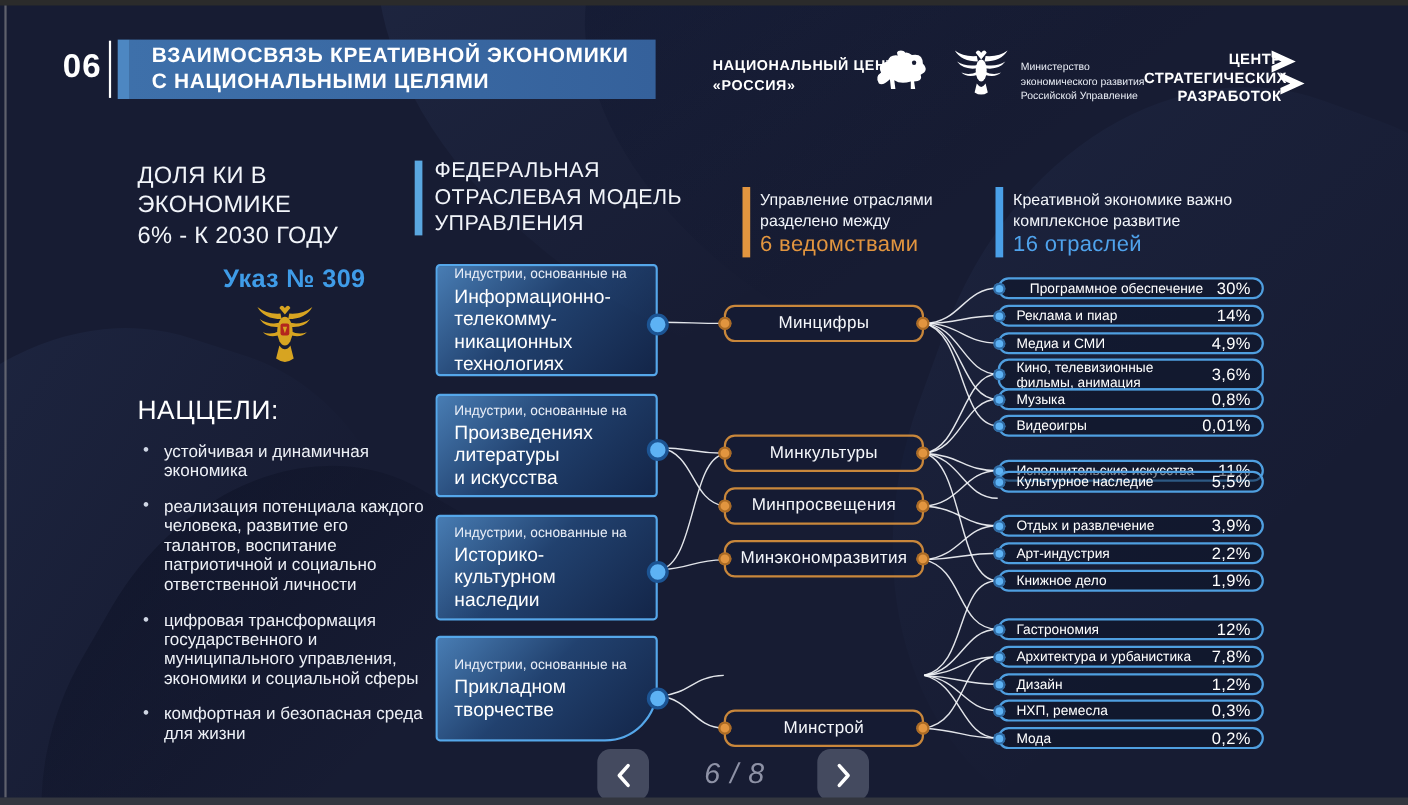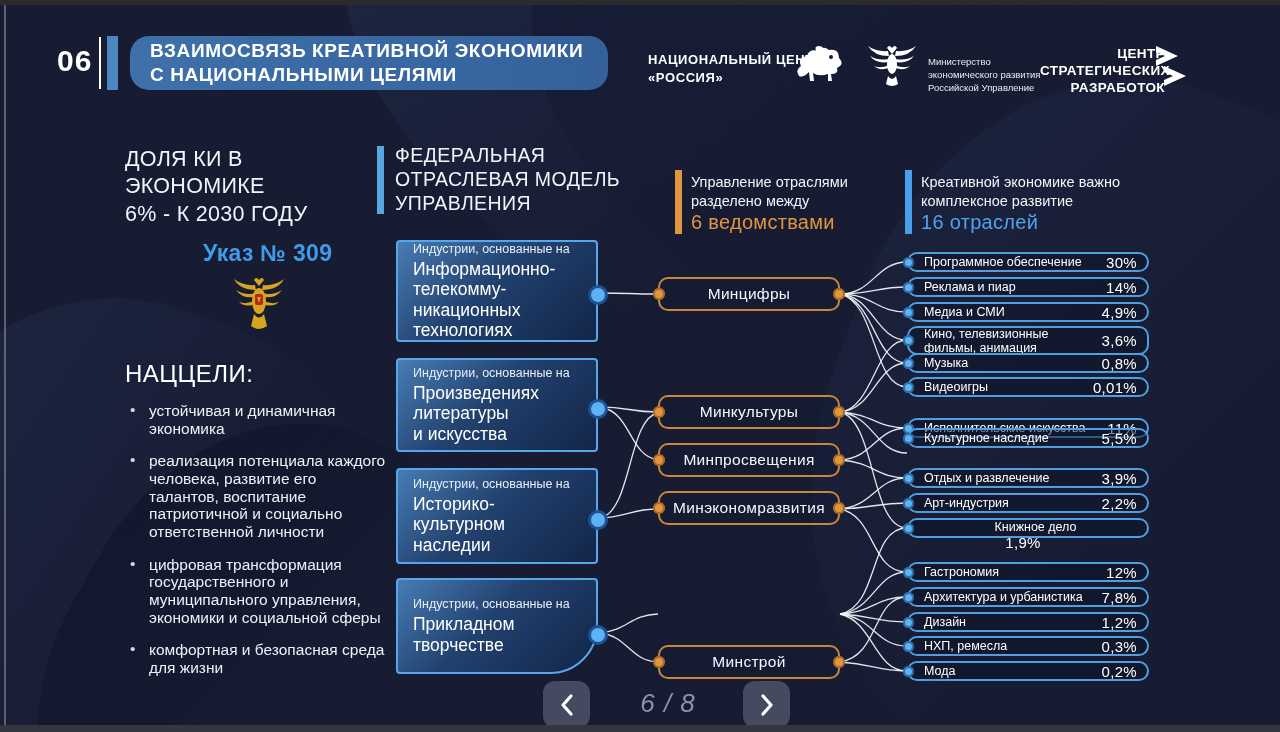--- a/index.html
+++ b/index.html
@@ -19,22 +19,22 @@
   .sw3{left:-160px;top:300px;width:520px;height:640px;transform:rotate(18deg);
        background:linear-gradient(105deg,rgba(90,125,190,.10),rgba(20,30,60,0) 65%);}
   .sw4{left:60px;top:420px;width:420px;height:520px;transform:rotate(30deg);
        background:linear-gradient(105deg,rgba(8,12,30,.45),rgba(20,30,60,0) 60%);}
   .sw5{left:830px;top:80px;width:560px;height:700px;transform:rotate(20deg);
        background:linear-gradient(115deg,rgba(90,125,190,.07),rgba(20,30,60,0) 60%);}
   
   .slide-num{left:57px;top:44px;font-size:30px;font-weight:bold;letter-spacing:1px;}
   .num-line{left:99px;top:37px;width:2px;height:52px;background:#fff;}
   .title-accent{left:107px;top:36px;width:11px;height:54px;background:#4d87c2;}
-  .title-panel{left:130px;top:36px;width:478px;height:54px;background:linear-gradient(90deg,#3e70aa,#35619b);
-               display:flex;align-items:center;padding-left:20px;box-sizing:border-box;border-radius:19px;}
+  .title-panel{left:118px;top:36px;width:478px;height:54px;background:linear-gradient(90deg,#3e70aa,#35619b);
+               display:flex;align-items:center;padding-left:20px;box-sizing:border-box;}
   .title-text{font-size:19px;font-weight:bold;line-height:1.25;letter-spacing:.6px;white-space:pre-line;}
   .nc-text{left:648px;top:51px;font-size:13px;font-weight:bold;line-height:1.35;letter-spacing:.6px;white-space:pre-line;}
   .min-text{left:928px;top:56px;font-size:9.5px;line-height:1.35;color:#e9edf5;white-space:pre-line;}
   .csr-text{left:1040px;top:46px;width:125px;text-align:right;font-size:13.5px;font-weight:bold;
             line-height:1.25;letter-spacing:.4px;white-space:pre-line;}
   
   .share-heading{left:125px;top:146px;width:265px;font-size:21.5px;line-height:1.27;color:#f2f5fa;
                  letter-spacing:.3px;white-space:pre-line;}
   .decree{left:203px;top:240px;font-size:23px;font-weight:bold;color:#3f9ce8;letter-spacing:.3px;}
   .natsgoals-title{left:125px;top:360px;font-size:24px;letter-spacing:.5px;}
@@ -244,21 +244,21 @@
     <div class="odot l"></div>
     <span>Минстрой</span>
     <div class="odot r"></div>
   </div>
 
   <div class="abs indsec-bar"></div>
   <div class="abs indsec-heading">Креативной экономике важно
 комплексное развитие</div>
   <div class="abs indsec-highlight">16 отраслей</div>
 
-  <div class="abs item" style="top:252px;">
+  <div class="abs item" style="top:252px;text-align:center;">
     <div class="idot"></div>
     <div class="lbl">Программное обеспечение</div>
     <div class="val">30%</div>
   </div>
   <div class="abs item" style="top:277px;">
     <div class="idot"></div>
     <div class="lbl">Реклама и пиар</div>
     <div class="val">14%</div>
   </div>
   <div class="abs item" style="top:302px;">
@@ -295,21 +295,21 @@
   <div class="abs item" style="top:468px;">
     <div class="idot"></div>
     <div class="lbl">Отдых и развлечение</div>
     <div class="val">3,9%</div>
   </div>
   <div class="abs item" style="top:493px;">
     <div class="idot"></div>
     <div class="lbl">Арт-индустрия</div>
     <div class="val">2,2%</div>
   </div>
-  <div class="abs item" style="top:518px;flex-direction:column;">
+  <div class="abs item" style="top:518px;">
     <div class="idot"></div>
     <div class="lbl">Книжное дело</div>
     <div class="val">1,9%</div>
   </div>
 
   <div class="abs item" style="top:562px;">
     <div class="idot"></div>
     <div class="lbl">Гастрономия</div>
     <div class="val">12%</div>
   </div>

